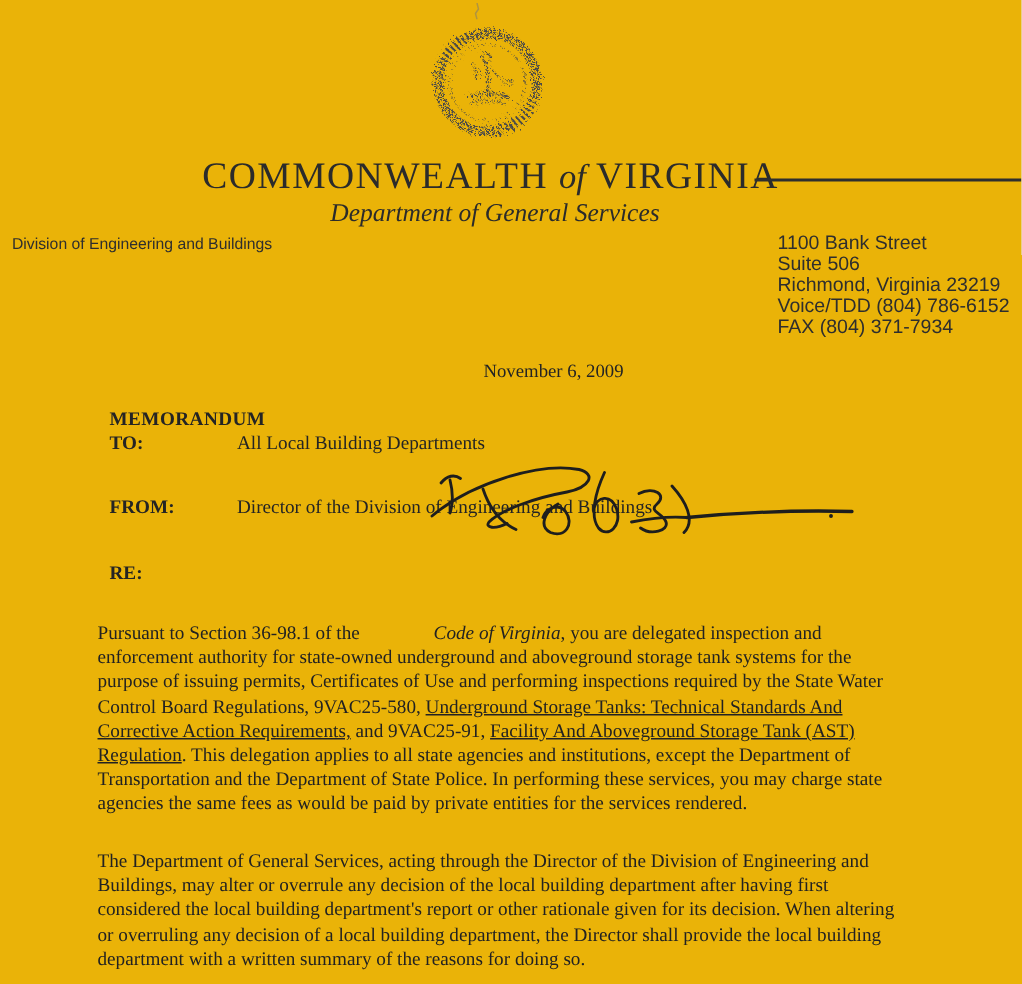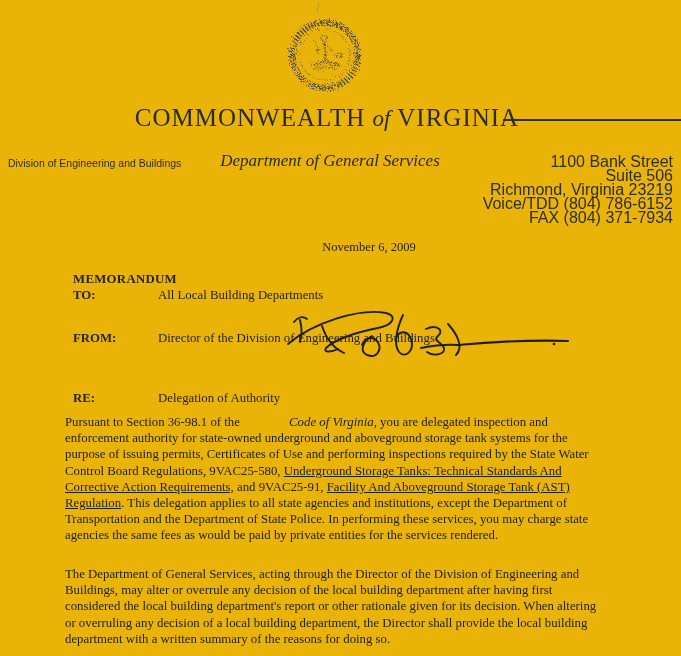--- a/index.html
+++ b/index.html
@@ -24,54 +24,54 @@
     color:#2b2b2b;
   }
   .heading .of { font-style:italic; letter-spacing:0; font-size:23px; }
 
   .rule {
     left:503px; right:0; top:119px; height:2px;
     background:#2e2e2e;
   }
 
   .dept {
-    left:0; width:660px; top:151px;
+    left:0; width:660px; top:132px;
     text-align:center;
     font-style:italic; font-size:17px; color:#2b2b2b;
   }
 
   .division {
     left:8px; top:157px;
     font-size:10.5px; color:#2e2e2e;
   }
 
   .addr {
     right:8px; top:155px;
-    font-size:16px; line-height:14px;
-    text-align:right; color:#2e2e2e;
+    font-size:13px; line-height:14px;
+    text-align:left; color:#2e2e2e;
   }
   .addr span { display:block; }
 
   .date {
     left:0; width:650px; top:240px;
     text-align:center; font-size:12.5px;padding-left:44px;
   }
 
   .memo-heading {
     left:73px; top:272px;
     font-weight:bold; font-size:12.8px; letter-spacing:0.3px;
   }
 
   .field-label { position:absolute; left:73px; font-weight:bold; font-size:12.8px; }
   .field-value { position:absolute; left:158px; font-size:12.8px; line-height:15px; }
   .field-value span { display:block; }
 
   .row-to    { top:288px; }
   .row-from  { top:331px; }
-  .row-re    { top:375px;margin-top:16px; }
+  .row-re    { top:375px; }
 
   .signature { left:286px; top:304px; width:292px; height:58px; }
 
   .para {
     left:65px; width:537px;
     font-size:12.8px; line-height:16.2px;
     text-align:left; color:#222222;
   }
   .para-1 { top:414px; }
   .para-2 { top:566px; }
@@ -154,21 +154,18 @@
       <path d="M117 11 C111 24 107 40 113 48 C119 55 129 47 125 35 C121 25 112 27 110 35"></path>
       <path d="M140 25 C150 20 159 26 152 32 C146 37 156 38 158 44 C160 50 148 53 141 48"></path>
       <path d="M162 20 C171 30 178 43 170 51"></path>
       <path d="M135 44 C150 41 160 40 172 41"></path>
       <path d="M172 41 C204 38 248 36 282 37" stroke-width="2.2"></path>
       <circle cx="268" cy="40" r="1.3" fill="#1e1e1e" stroke="none"></circle>
     </g>
   </svg>
 
   <div class="field-label row-re">RE:</div>
-  <div class="field-value row-re">
-    <span>Delegation of Authority</span>
-  </div>
 
   <div class="abs para para-1"><span>Pursuant to Section 36-98.1 of the </span><span class="italic">Code of Virginia</span><span>, you are delegated inspection and enforcement authority for state-owned underground and aboveground storage tank systems for the purpose of issuing permits, Certificates of Use and performing inspections required by the State Water Control Board Regulations, 9VAC25-580, </span><span class="underline">Underground Storage Tanks: Technical Standards And Corrective Action Requirements,</span><span> and 9VAC25-91, </span><span class="underline">Facility And Aboveground Storage Tank (AST) Regulation</span><span>. This delegation applies to all state agencies and institutions, except the Department of Transportation and the Department of State Police. In performing these services, you may charge state agencies the same fees as would be paid by private entities for the services rendered.</span></div>
 
   <div class="abs para para-2"><span>The Department of General Services, acting through the Director of the Division of Engineering and Buildings, may alter or overrule any decision of the local building department after having first considered the local building department's report or other rationale given for its decision. When altering or overruling any decision of a local building department, the Director shall provide the local building department with a written summary of the reasons for doing so.</span></div>
 
 </div>
 
 </body></html>

